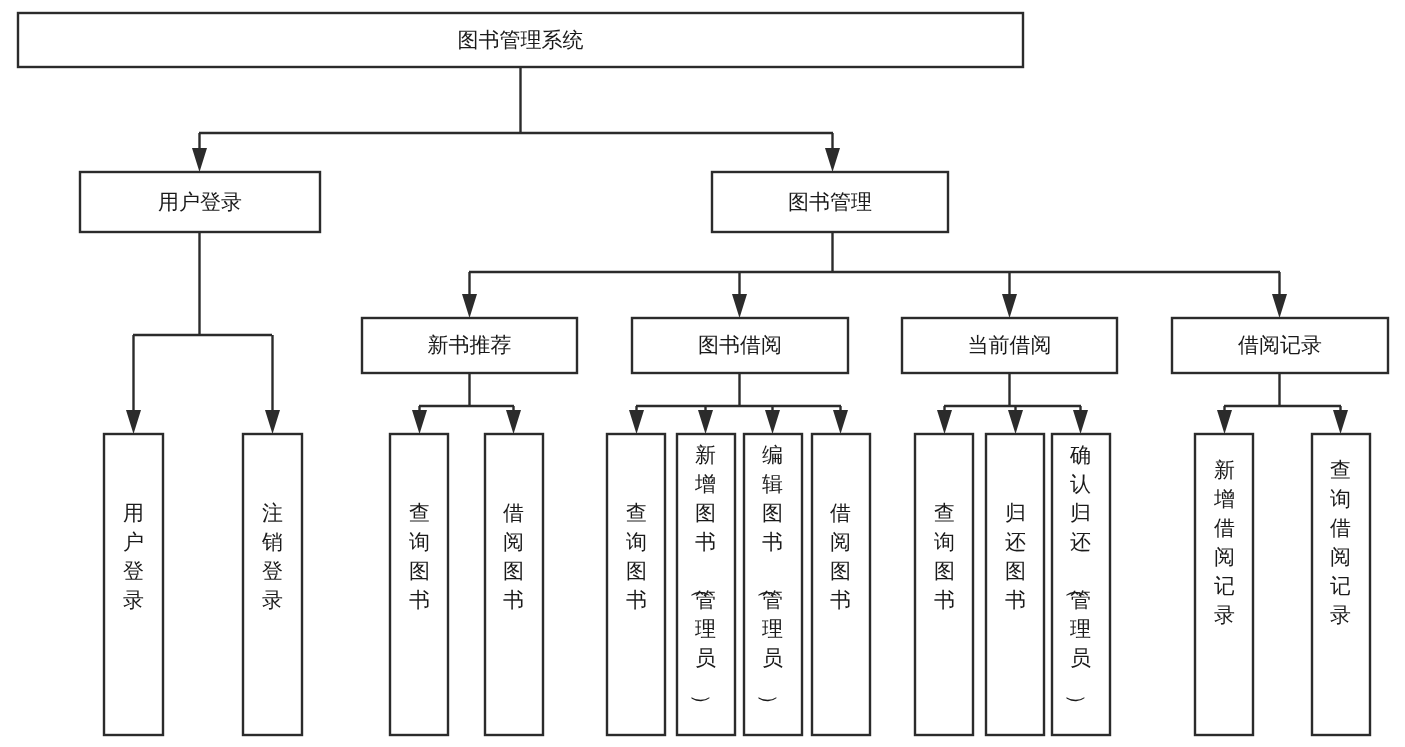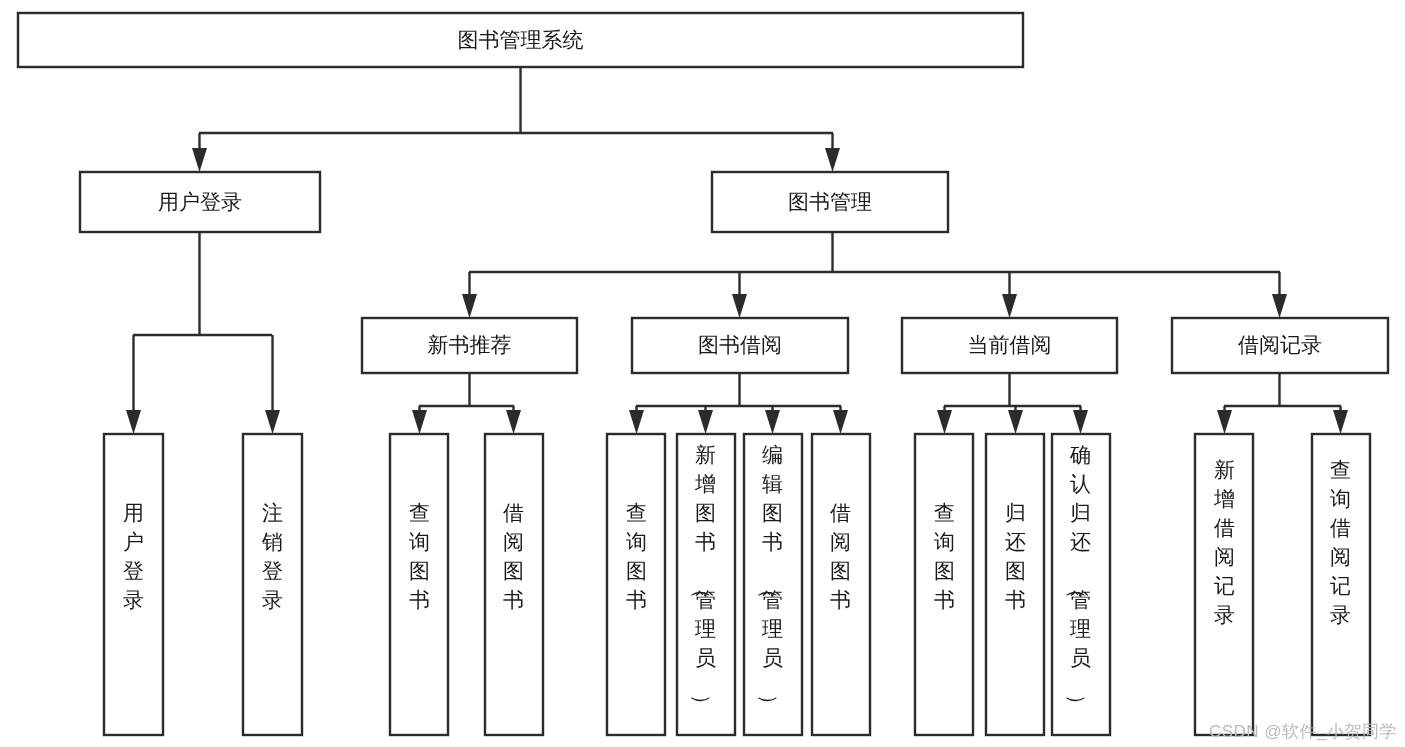--- a/index.html
+++ b/index.html
@@ -217,14 +217,13 @@
         <rect class="node-box" x="1195" y="434" width="58" height="301"></rect>
         <text class="node-label-vertical" x="1224.5" y="477"><tspan x="1224.5" y="477">新</tspan><tspan x="1224.5" y="506">增</tspan><tspan x="1224.5" y="535">借</tspan><tspan x="1224.5" y="564">阅</tspan><tspan x="1224.5" y="593">记</tspan><tspan x="1224.5" y="622">录</tspan></text>
       </g>
       <g>
         <rect class="node-box" x="1312" y="434" width="58" height="301"></rect>
         <text class="node-label-vertical" x="1340.5" y="477"><tspan x="1340.5" y="477">查</tspan><tspan x="1340.5" y="506">询</tspan><tspan x="1340.5" y="535">借</tspan><tspan x="1340.5" y="564">阅</tspan><tspan x="1340.5" y="593">记</tspan><tspan x="1340.5" y="622">录</tspan></text>
       </g>
     </g>
   </svg>
 
-  <div class="watermark-text">CSDN @软件_小贺同学</div>
 </div>
 
 </body></html>

